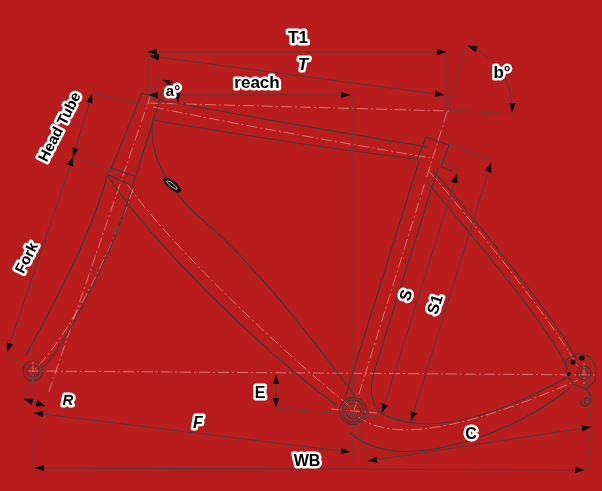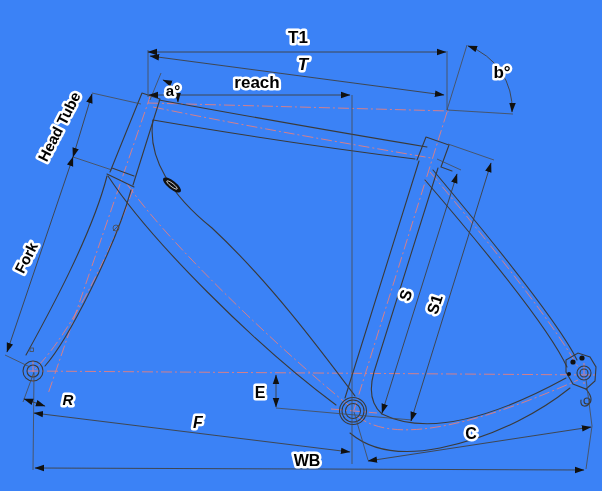--- a/index.html
+++ b/index.html
@@ -1,17 +1,17 @@
 <!DOCTYPE html>
 <html><head>
 <meta charset="utf-8">
 <style>
   html,body{margin:0;padding:0;background:#fff;}
   body{font-family:"Liberation Sans",sans-serif;}
-  .stage{position:relative;width:602px;height:491px;background:#3b82f6;overflow:hidden;}
+  .stage{position:relative;width:602px;height:491px;background:#b91c1c;overflow:hidden;}
   svg{position:absolute;left:0;top:0;}
   .frame-line{fill:none;stroke:#3a3a3a;stroke-width:1.1;stroke-linecap:round;}
   .thin{fill:none;stroke:#4a4a4a;stroke-width:0.8;}
   .red{fill:none;stroke:#e57f7f;stroke-width:0.9;stroke-dasharray:11 3 2 3;}
   .dim{fill:none;stroke:#3f3f3f;stroke-width:0.9;marker-start:url(#arr);marker-end:url(#arr);}
   .solidfill{fill:#111;stroke:none;}
   text.lbl{fill:#000;font-weight:bold;font-family:"Liberation Sans",sans-serif;
            stroke:#fff;stroke-width:5px;paint-order:stroke;stroke-linejoin:round;}
 </style>
 </head>

